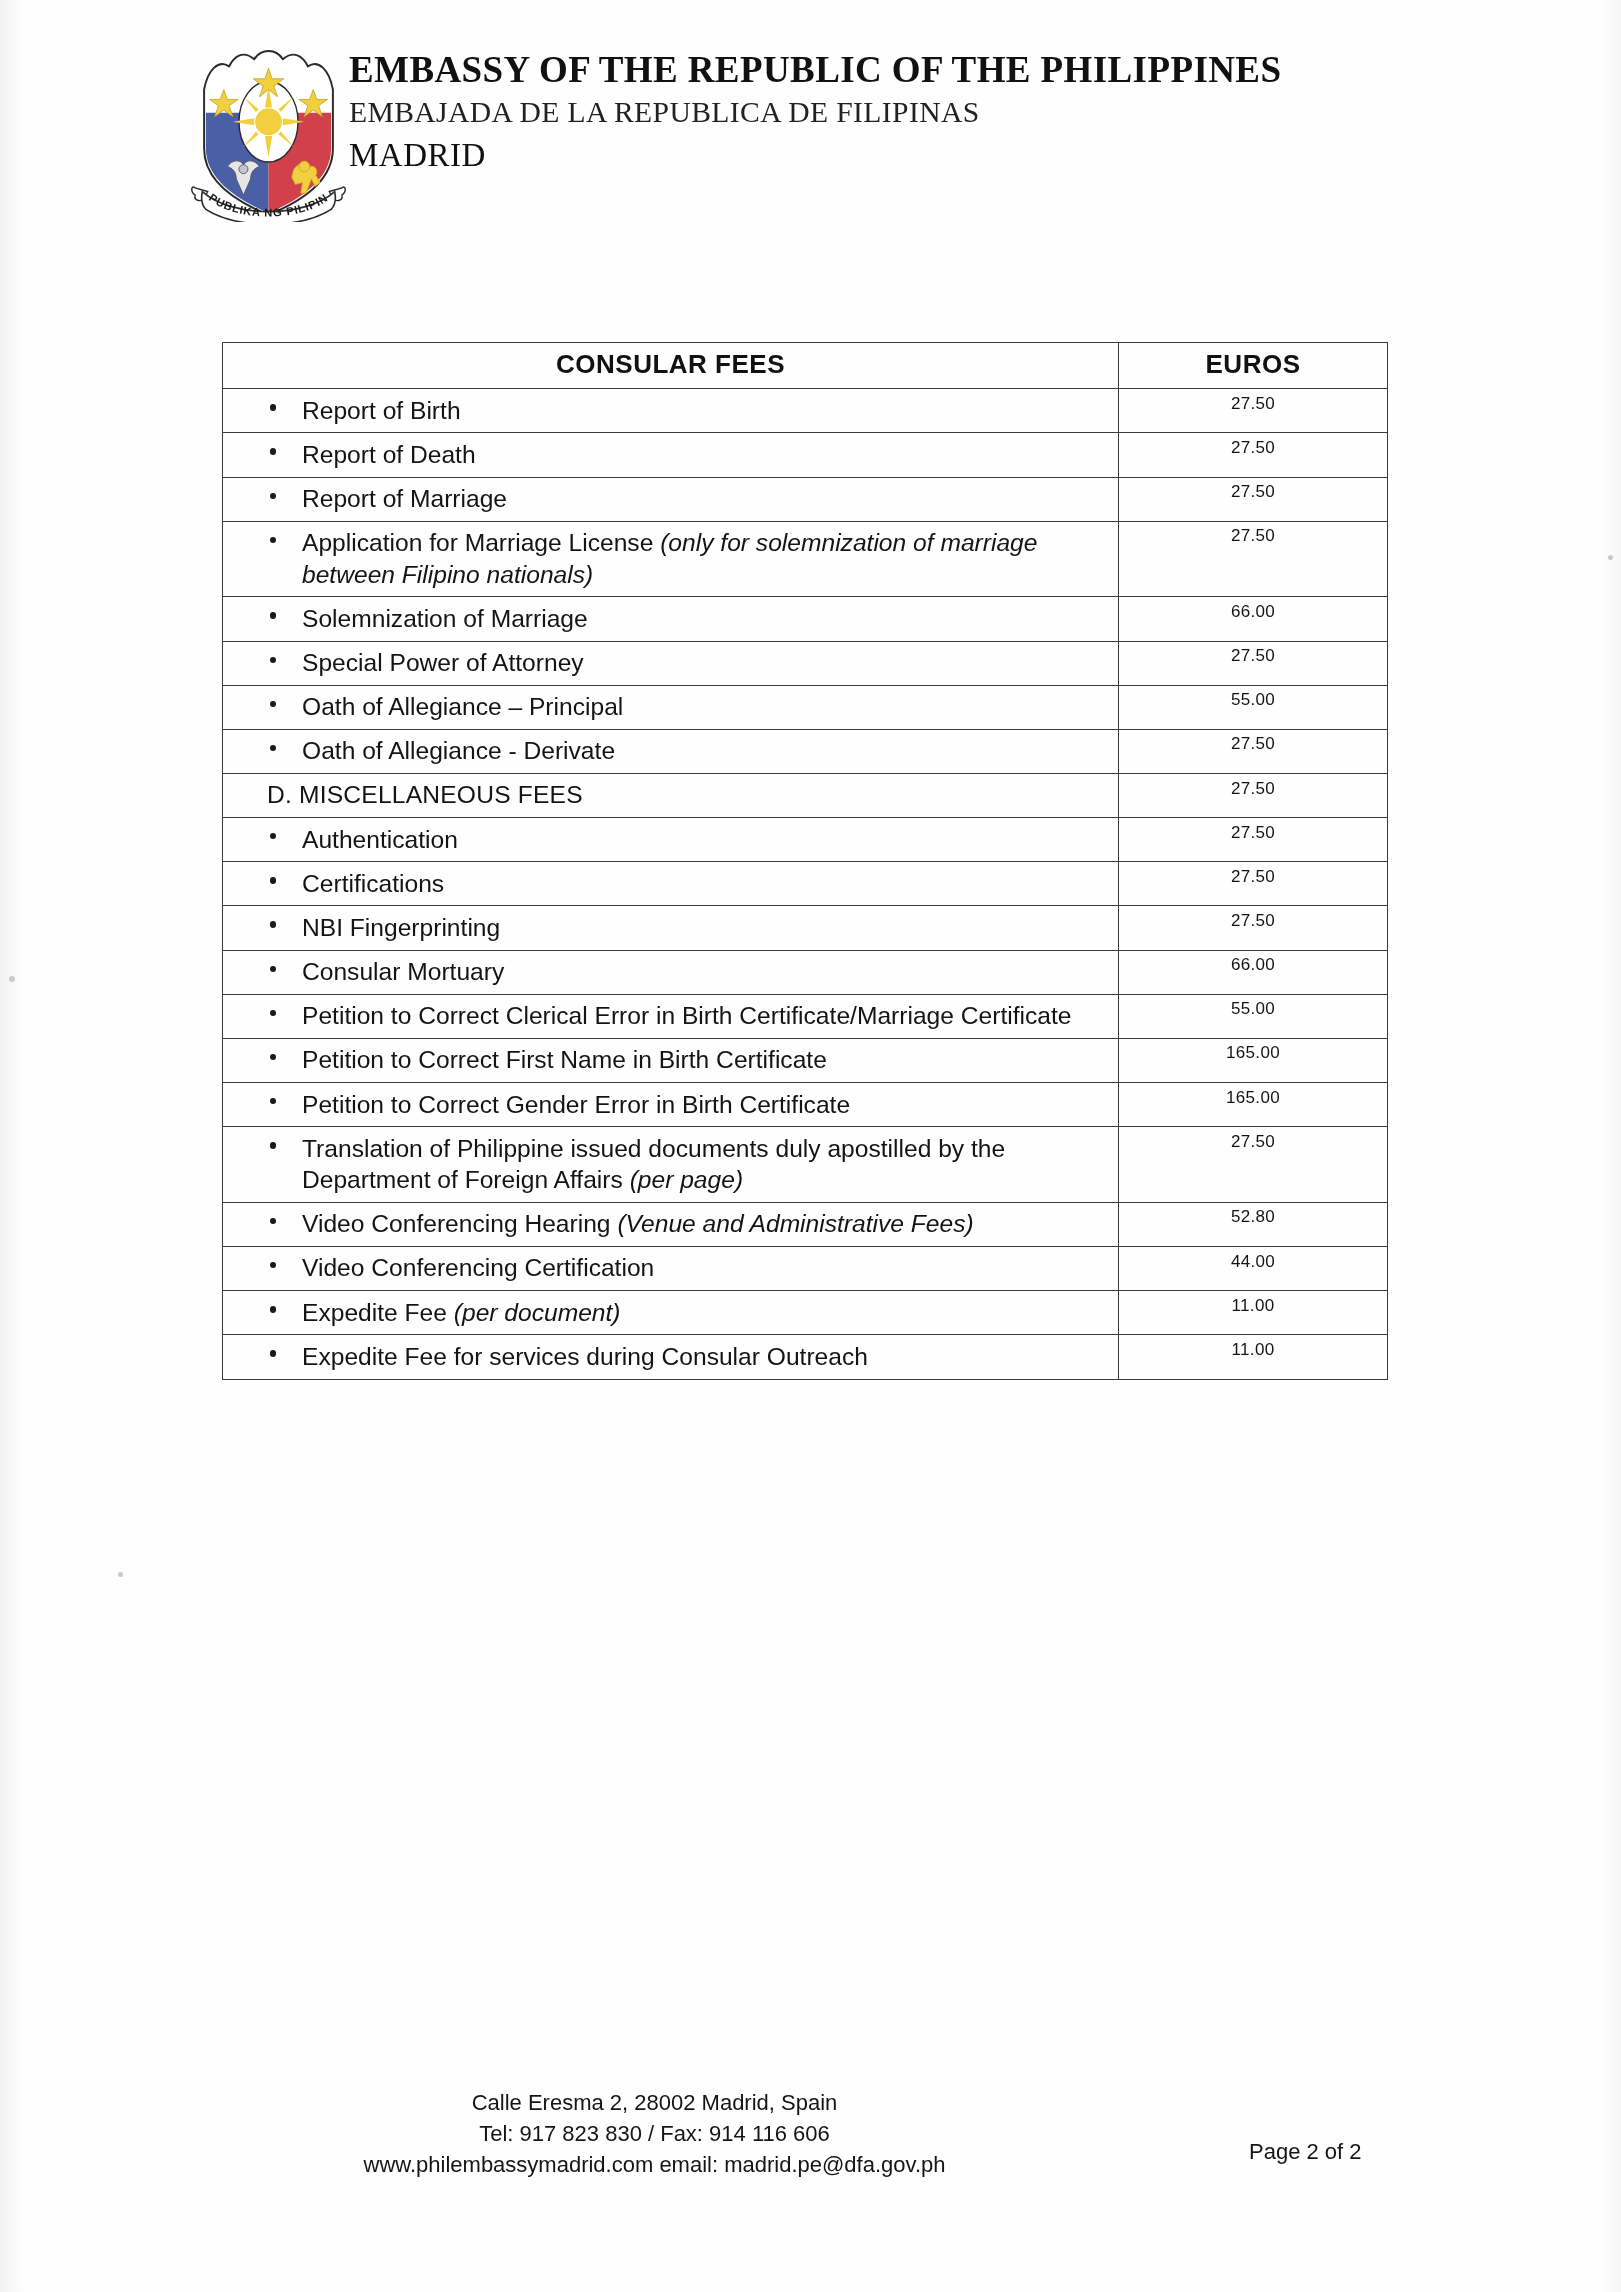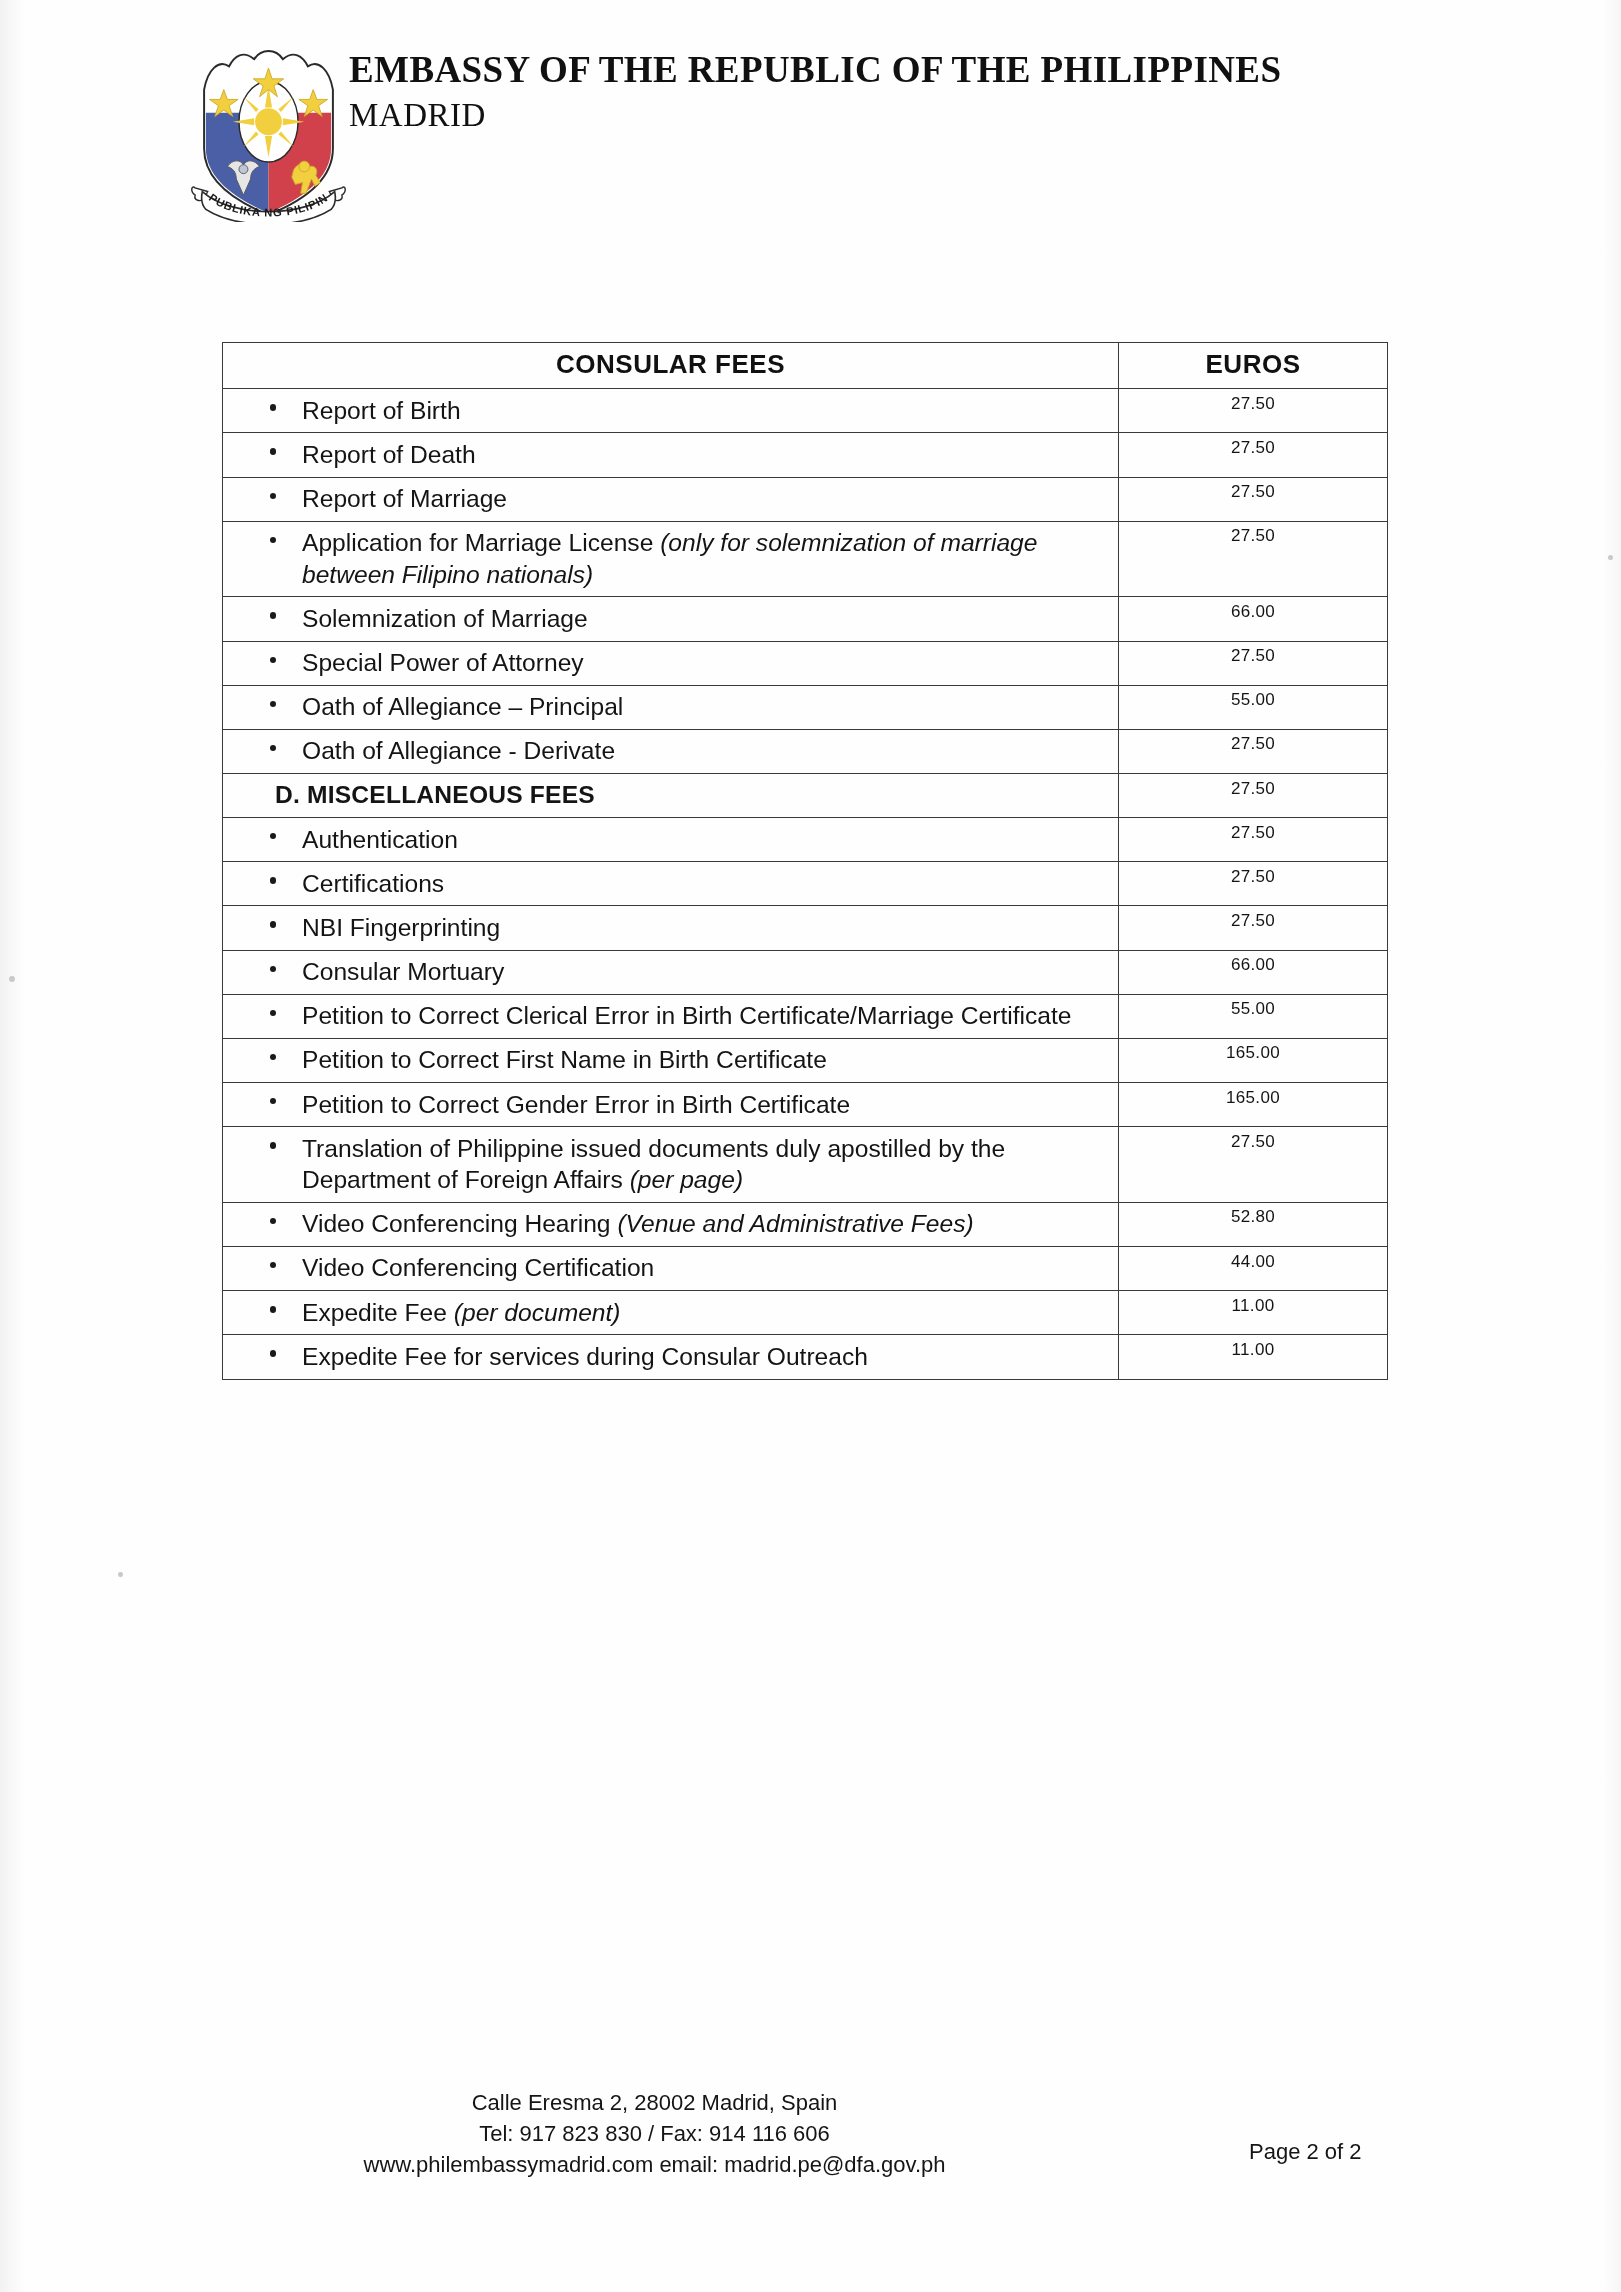--- a/index.html
+++ b/index.html
@@ -127,22 +127,22 @@
     width: 6.3px;
     height: 6.3px;
     background: #1a1a1a;
     border-radius: 50%;
   }
   td.desc .txt {
     display: block;
     margin-left: 43px;
   }
   td.desc.section .txt {
-    margin-left: 16px;
-    font-weight: bold;
+    margin-left: 8px;
+    font-weight: normal;
     letter-spacing: 0.2px;
   }
   td.desc i {
     font-style: italic;
   }
   td.amount {
     text-align: center;
     font-size: 17px;
     padding: 4.5px 0 5.4px 0;
     color: #141414;
@@ -239,20 +239,21 @@
         </g>
         <path id="mottoPath" d="M24 176 C56 200 124 200 156 176" fill="none"></path>
         <text font-family="Liberation Sans, sans-serif" font-size="12.5" font-weight="bold" fill="#1a1a1a" letter-spacing="1">
           <textPath href="#mottoPath" startOffset="50%" text-anchor="middle">REPUBLIKA NG PILIPINAS</textPath>
         </text>
       </svg>
     </div>
 
     <div class="header-text">
       <div class="line1">EMBASSY OF THE REPUBLIC OF THE PHILIPPINES</div>
+      <div class="line2">EMBAJADA DE LA REPUBLICA DE FILIPINAS</div>
       <div class="line3">MADRID</div>
     </div>
   </div>
 
   <table class="fee-table">
     <colgroup>
       <col class="col-desc">
       <col class="col-eur">
     </colgroup>
     <thead>

